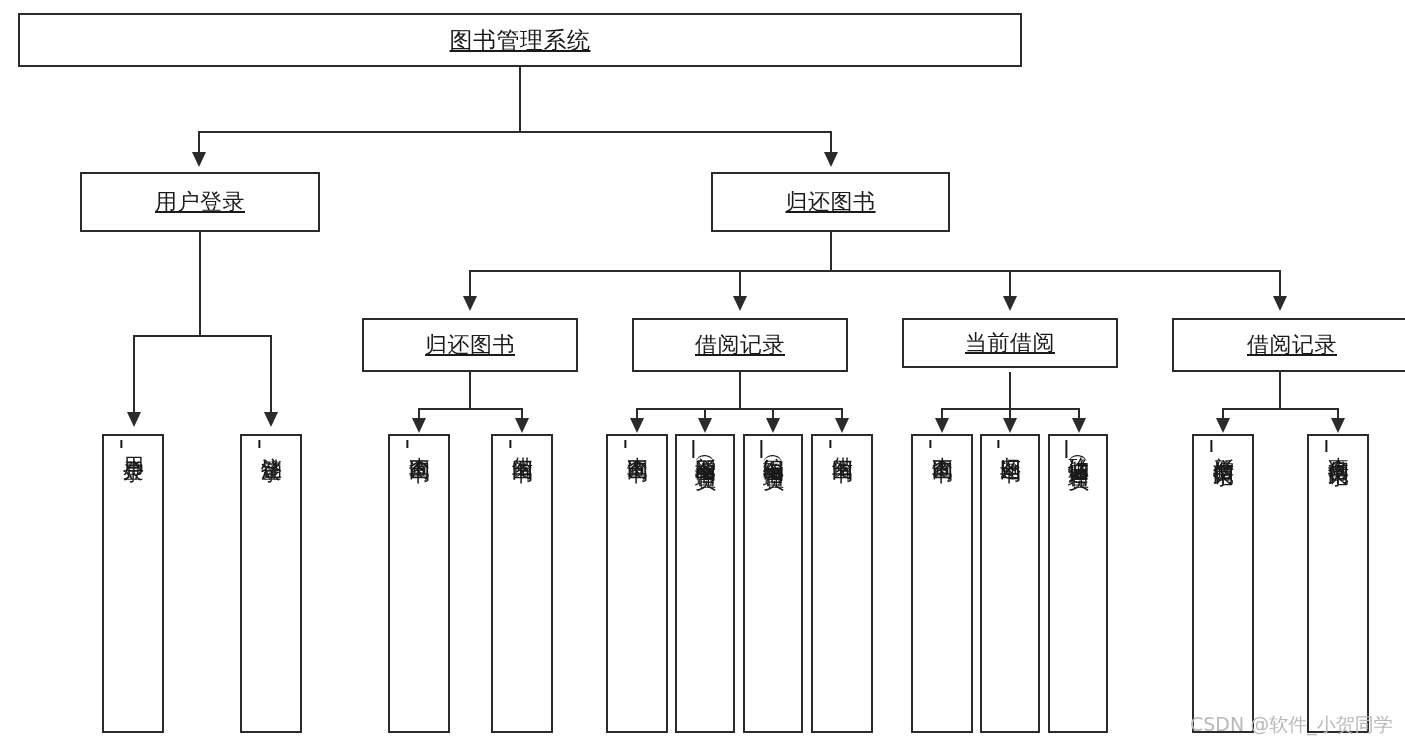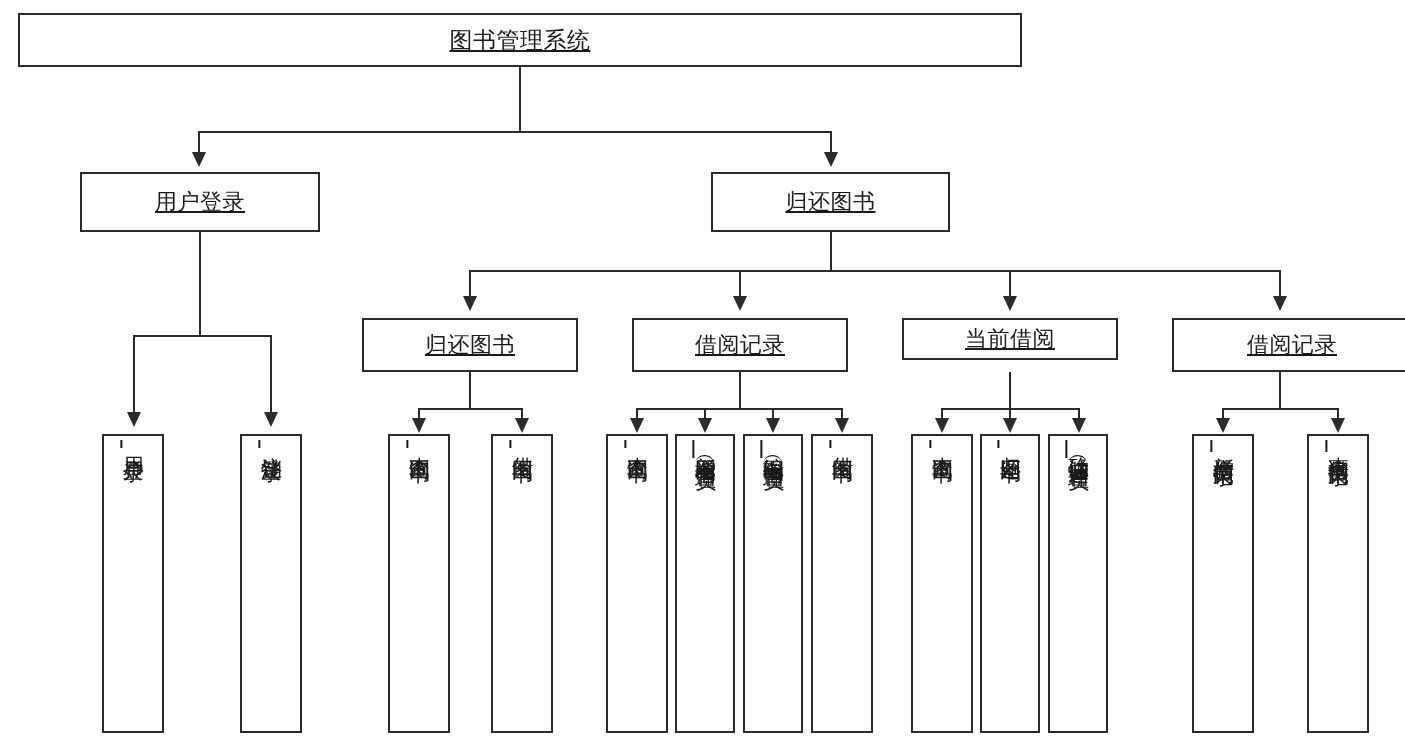--- a/index.html
+++ b/index.html
@@ -124,21 +124,21 @@
   <div class="arrow" style="left:1003px; top:296px;"></div>
   <div class="edge v" style="left:1279px; top:270px; width:2px; height:28px;"></div>
   <div class="arrow" style="left:1273px; top:296px;"></div>
 
   <div class="node horiz" style="left:362px; top:318px; width:216px; height:54px;">
     <span class="label">归还图书</span>
   </div>
   <div class="node horiz" style="left:632px; top:318px; width:216px; height:54px;">
     <span class="label">借阅记录</span>
   </div>
-  <div class="node horiz" style="left:902px; top:318px; width:216px; height:42px;">
+  <div class="node horiz" style="left:902px; top:318px; width:216px; height:50px;">
     <span class="label">当前借阅</span>
   </div>
   <div class="node horiz" style="left:1172px; top:318px; width:240px; height:54px;">
     <span class="label">借阅记录</span>
   </div>
 
   <div class="edge v" style="left:469px; top:372px; width:2px; height:38px;"></div>
   <div class="edge h" style="left:418px; top:408px; width:104px; height:2px;"></div>
   <div class="edge v" style="left:418px; top:408px; width:2px; height:12px;"></div>
   <div class="arrow" style="left:412px; top:418px;"></div>
@@ -209,14 +209,15 @@
     <span class="label">确认归还（管理员）</span>
   </div>
 
   <div class="node vert" style="left:1192px; top:434px; width:62px; height:299px;">
     <span class="label">新增借阅记录</span>
   </div>
   <div class="node vert" style="left:1307px; top:434px; width:62px; height:299px;">
     <span class="label">查询借阅记录</span>
   </div>
 
+  <div id="watermark" style="left:1190px; top:712px;">CSDN @软件_小贺同学</div>
 
 </div>
 
 </body></html>

